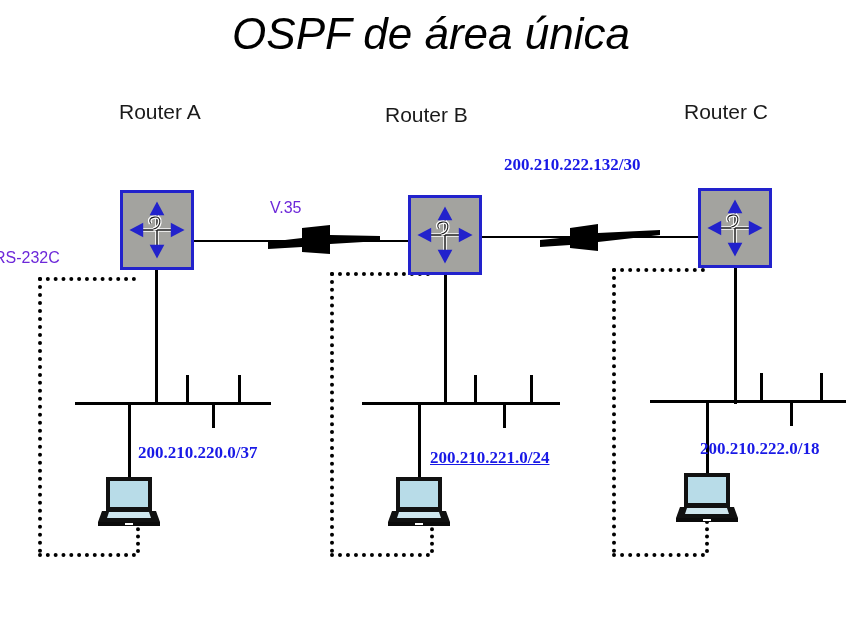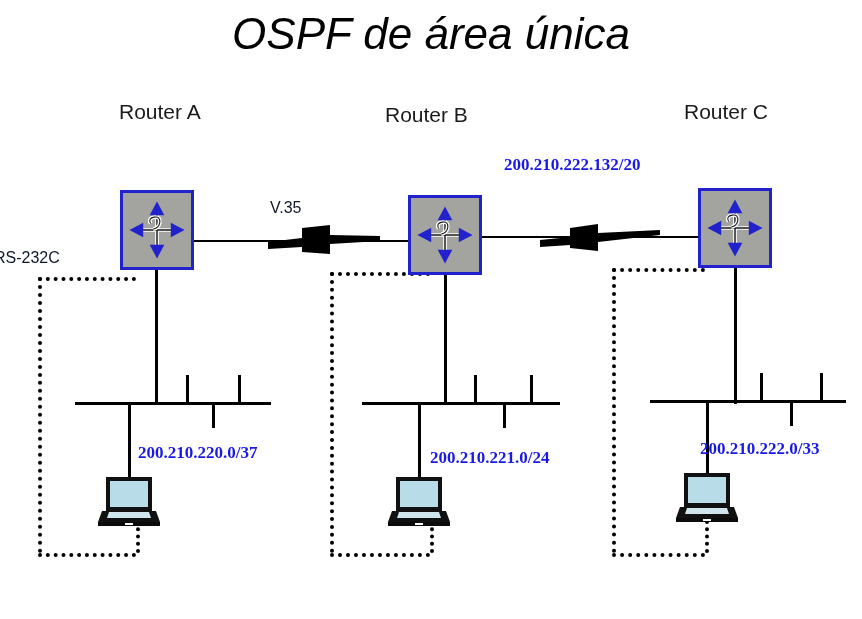--- a/index.html
+++ b/index.html
@@ -51,21 +51,21 @@
     font-size: 17px;
     color: #1919e6;
     white-space: nowrap;
   }
 
   
   .plain-label {
     position: absolute;
     font-family: "Liberation Sans", sans-serif;
     font-size: 16px;
-    color: #0f172a;
+    color: #6d28d9;
     white-space: nowrap;
   }
 
   
   .router {
     position: absolute;
     width: 74px;
     height: 80px;
     background: #a3a39f;
     border: 3px solid #2222cc;
@@ -114,21 +114,21 @@
 <body>
 
 <div id="stage">
 
   <div id="title">OSPF de área única</div>
 
   <div class="router-label" style="left:95px; top:100px;margin-left:24px;">Router A</div>
   <div class="router-label" style="left:385px; top:103px;">Router B</div>
   <div class="router-label" style="left:684px; top:100px;">Router C</div>
 
-  <div class="net-label" style="left:504px; top:155px;">200.210.222.132/20</div>
+  <div class="net-label" style="left:504px; top:155px;">200.210.222.132/30</div>
 
   <div class="plain-label" style="left:270px; top:199px;">V.35</div>
   <div class="plain-label" style="left:-6px; top:249px;">RS-232C</div>
 
   <div class="dot-h" style="left:38px;  top:277px; width:98px;"></div>
   <div class="dot-v" style="left:38px;  top:277px; height:276px;"></div>
   <div class="dot-h" style="left:38px;  top:553px; width:98px;"></div>
   <div class="dot-v" style="left:136px; top:520px; height:33px;"></div>
 
   <div class="dot-h" style="left:330px; top:272px; width:100px;"></div>
@@ -229,34 +229,34 @@
   <div class="laptop" style="left:388px; top:477px;">
     <svg viewBox="0 0 62 52">
       <rect x="8" y="0" width="46" height="34" fill="#111111"></rect>
       <rect x="12" y="4" width="38" height="26" fill="#b8dce8"></rect>
       <polygon points="4,34 58,34 62,45 0,45" fill="#111111"></polygon>
       <polygon points="11,35 51,35 53,41 9,41" fill="#cfe6ee"></polygon>
       <rect x="0" y="45" width="62" height="4" fill="#0b0b0b"></rect>
       <rect x="27" y="46" width="8" height="2" fill="#ffffff"></rect>
     </svg>
   </div>
-  <div class="net-label" style="left:430px; top:448px;">200.210.221.0/24</div>
+  <div class="net-label" style="left:430px; top:448px;text-decoration:underline;">200.210.221.0/24</div>
 
   <div class="vline" style="left:734px; top:268px; height:136px;"></div>
   <div class="hline" style="left:650px; top:400px; width:196px;"></div>
   <div class="vline" style="left:760px; top:373px; height:28px;"></div>
   <div class="vline" style="left:820px; top:373px; height:28px;"></div>
   <div class="vline" style="left:706px; top:400px; height:26px;"></div>
   <div class="vline" style="left:790px; top:400px; height:26px;"></div>
   <div class="vline" style="left:706px; top:400px; height:76px;"></div>
   <div class="laptop" style="left:676px; top:473px;">
     <svg viewBox="0 0 62 52">
       <rect x="8" y="0" width="46" height="34" fill="#111111"></rect>
       <rect x="12" y="4" width="38" height="26" fill="#b8dce8"></rect>
       <polygon points="4,34 58,34 62,45 0,45" fill="#111111"></polygon>
       <polygon points="11,35 51,35 53,41 9,41" fill="#cfe6ee"></polygon>
       <rect x="0" y="45" width="62" height="4" fill="#0b0b0b"></rect>
       <rect x="27" y="46" width="8" height="2" fill="#ffffff"></rect>
     </svg>
   </div>
-  <div class="net-label" style="left:700px; top:439px;">200.210.222.0/33</div>
+  <div class="net-label" style="left:700px; top:439px;">200.210.222.0/18</div>
 
 </div>
 
 </body></html>

